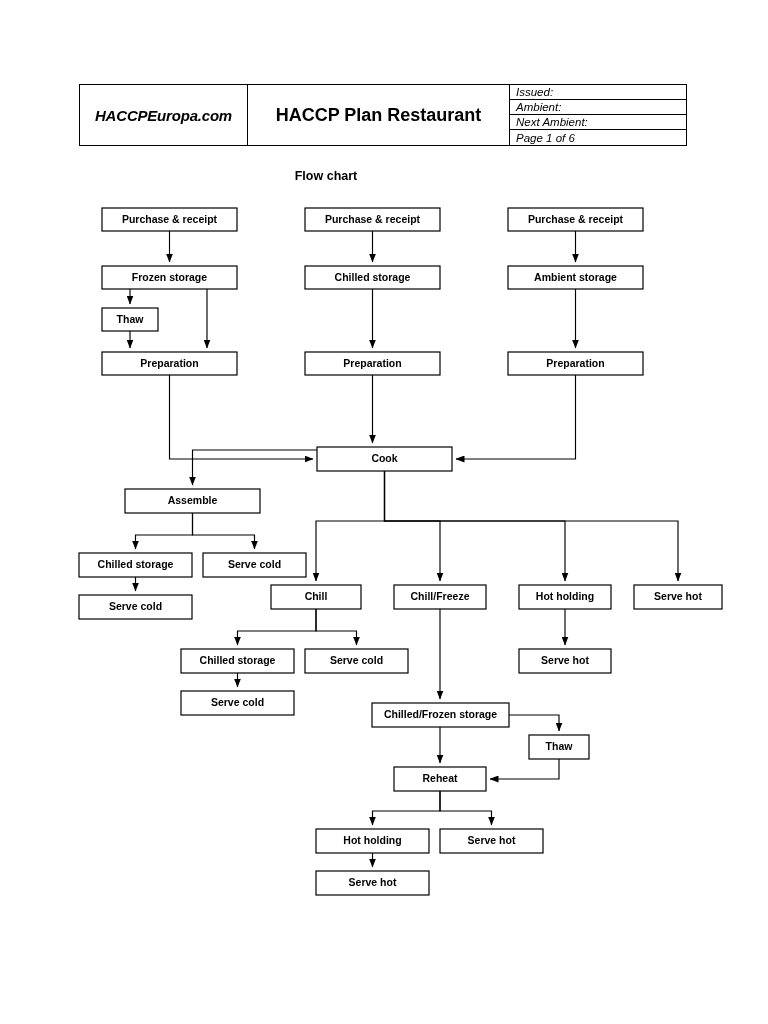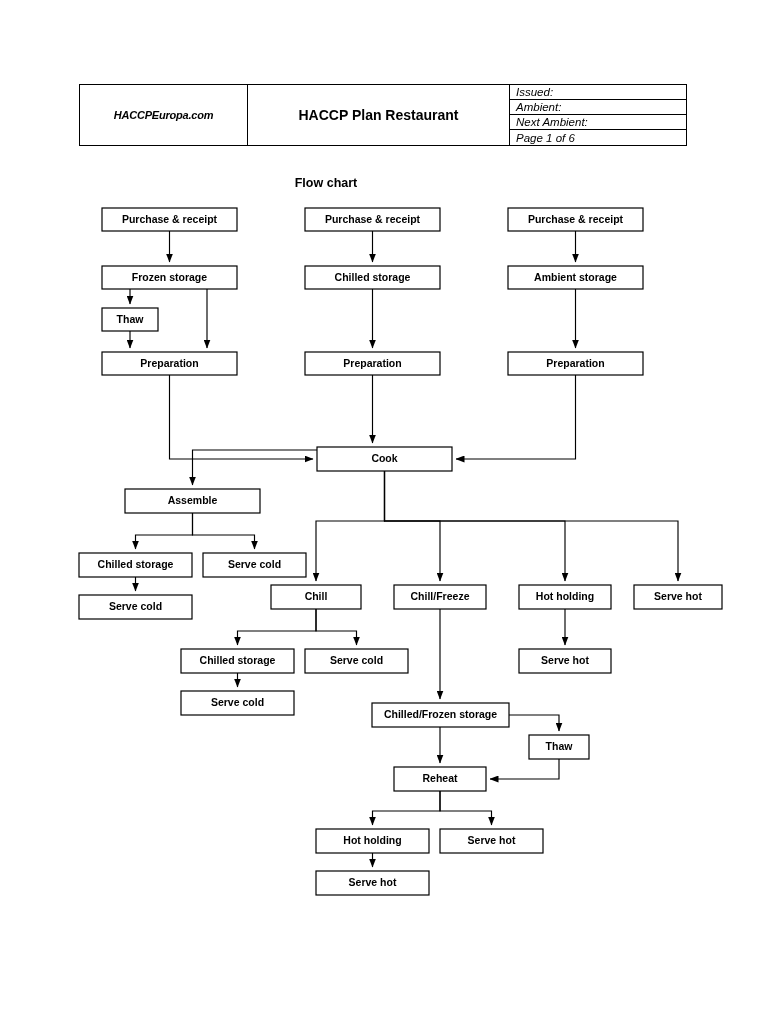--- a/index.html
+++ b/index.html
@@ -34,36 +34,36 @@
     box-sizing: border-box;
     border-right: 1.5px solid #000;
     display: flex;
     align-items: center;
     justify-content: center;
     padding: 4px 6px;
   }
   .hdr-logo-text {
     font-weight: bold;
     font-style: italic;
-    font-size: 11px;
+    font-size: 15px;
     letter-spacing: -0.2px;
     white-space: nowrap;
   }
   .hdr-title-cell {
     flex: 1 1 auto;
     box-sizing: border-box;
     border-right: 1.5px solid #000;
     display: flex;
     align-items: center;
     justify-content: center;
     padding: 6px 4px;
   }
   .hdr-title-text {
     font-weight: bold;
-    font-size: 14px;
+    font-size: 18px;
     white-space: nowrap;
   }
   .hdr-meta-cell {
     width: 176px;
     box-sizing: border-box;
     display: flex;
     flex-direction: column;
   }
   .hdr-meta-row {
     flex: 1 1 0;
@@ -78,21 +78,21 @@
     min-height: 15px;
   }
   .hdr-meta-row:last-child {
     border-bottom: none;
   }
 
   
   #flow-chart-title {
     position: absolute;
     left: 0;
-    top: 176px;
+    top: 169px;
     width: 652px;
     text-align: center;
     font-weight: bold;
     font-size: 12.5px;
   }
 
   
   #flow-diagram {
     position: absolute;
     left: 0;

